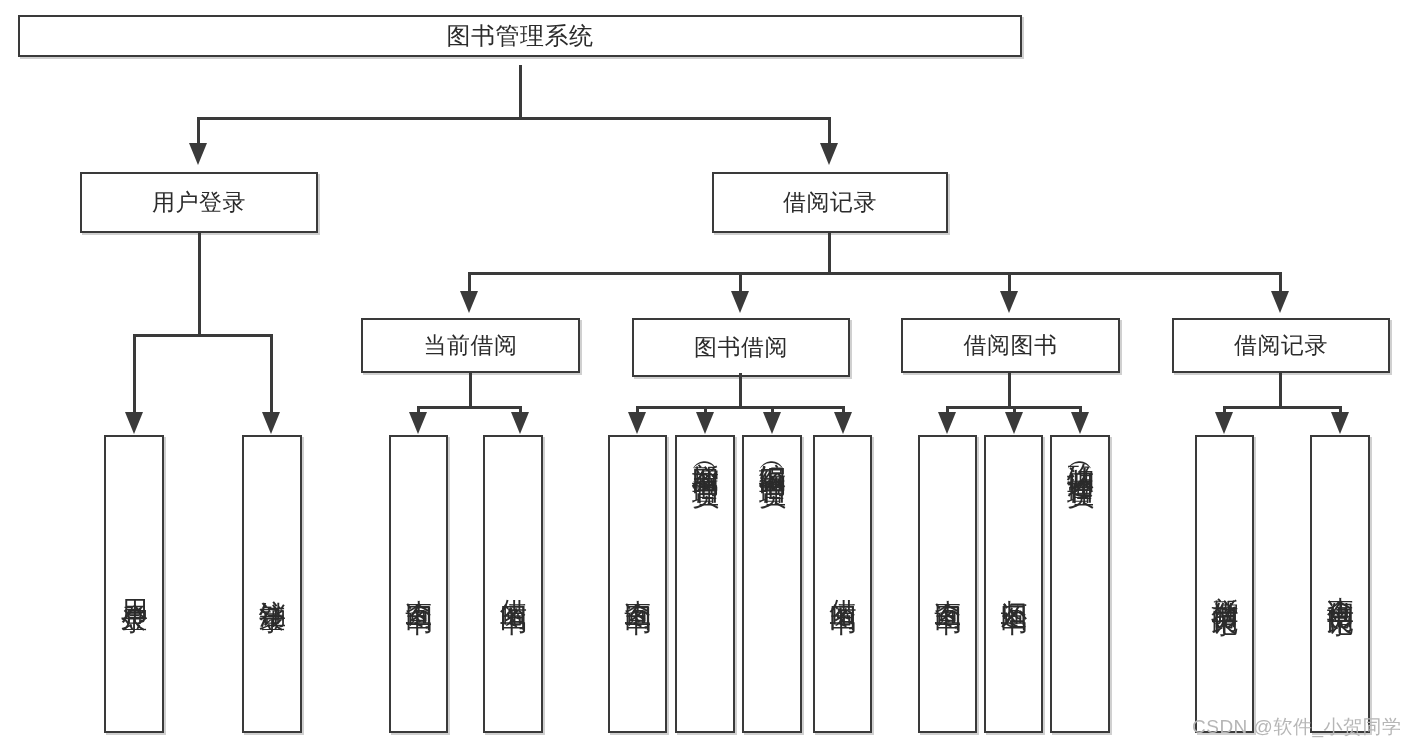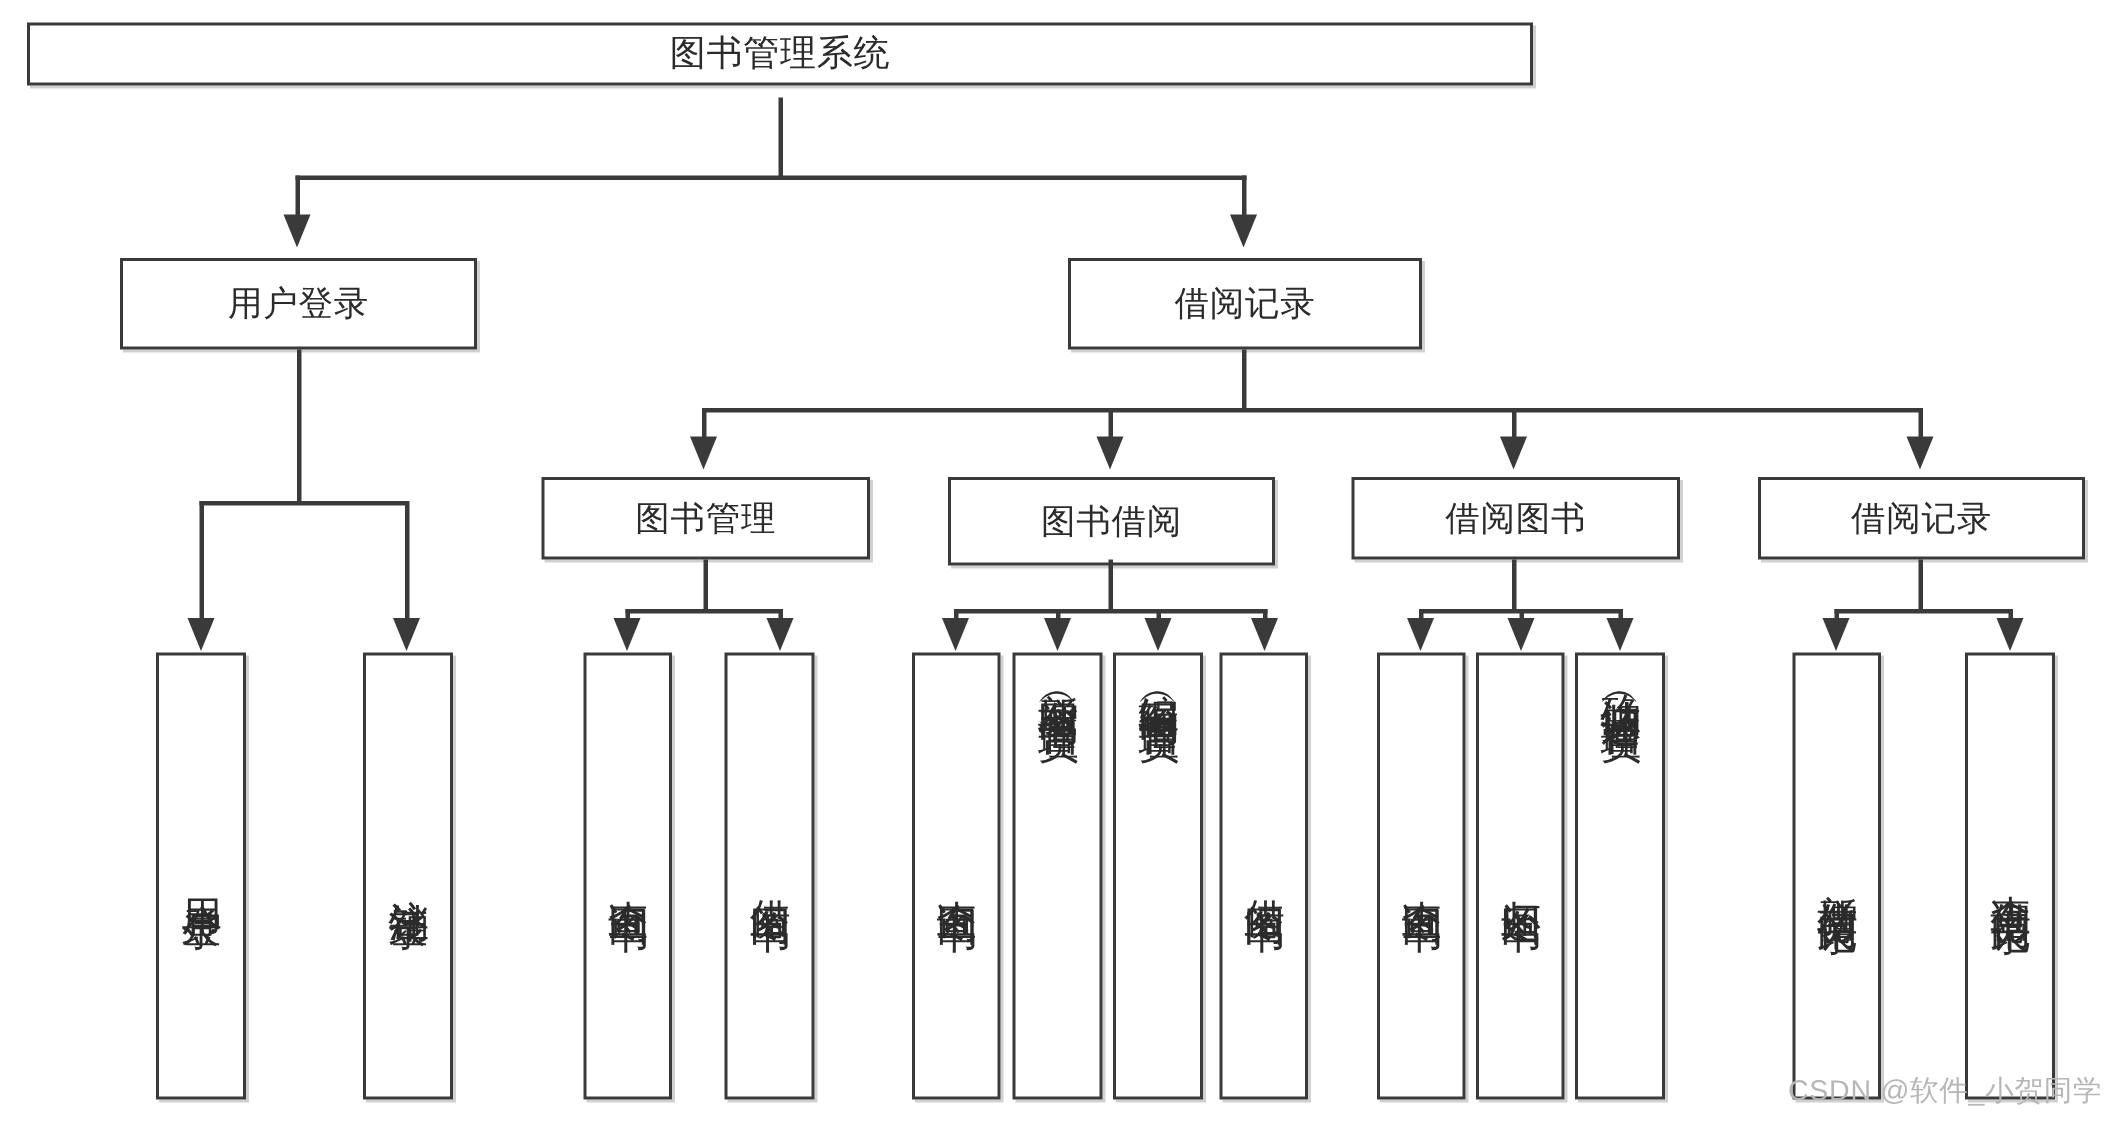--- a/index.html
+++ b/index.html
@@ -124,21 +124,21 @@
   <div class="vline" style="left:468px; top:272px; height:20px;"></div>
   <div class="arrow" style="left:460px; top:291px;"></div>
   <div class="vline" style="left:739px; top:272px; height:20px;"></div>
   <div class="arrow" style="left:731px; top:291px;"></div>
   <div class="vline" style="left:1008px; top:272px; height:20px;"></div>
   <div class="arrow" style="left:1000px; top:291px;"></div>
   <div class="vline" style="left:1279px; top:272px; height:20px;"></div>
   <div class="arrow" style="left:1271px; top:291px;"></div>
 
   <div class="node horiz shadowed" style="left:361px; top:318px; width:219px; height:55px;">
-    <span class="node-label">图书管理</span>
+    <span class="node-label">当前借阅</span>
   </div>
   <div class="node horiz shadowed" style="left:632px; top:318px; width:218px; height:59px;">
     <span class="node-label">图书借阅</span>
   </div>
   <div class="node horiz shadowed" style="left:901px; top:318px; width:219px; height:55px;">
     <span class="node-label">借阅图书</span>
   </div>
   <div class="node horiz shadowed" style="left:1172px; top:318px; width:218px; height:55px;">
     <span class="node-label">借阅记录</span>
   </div>

